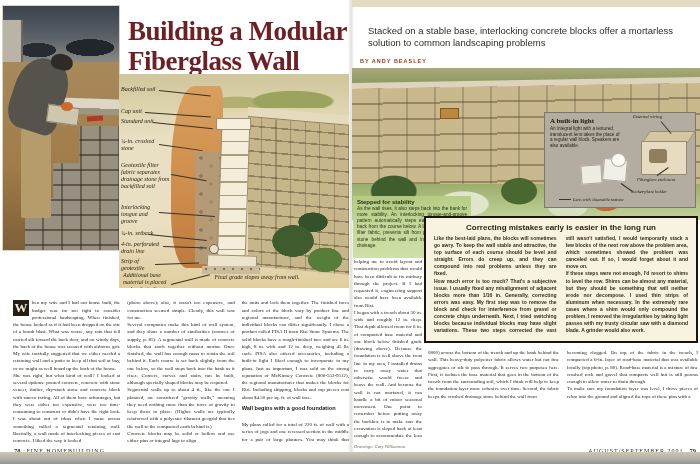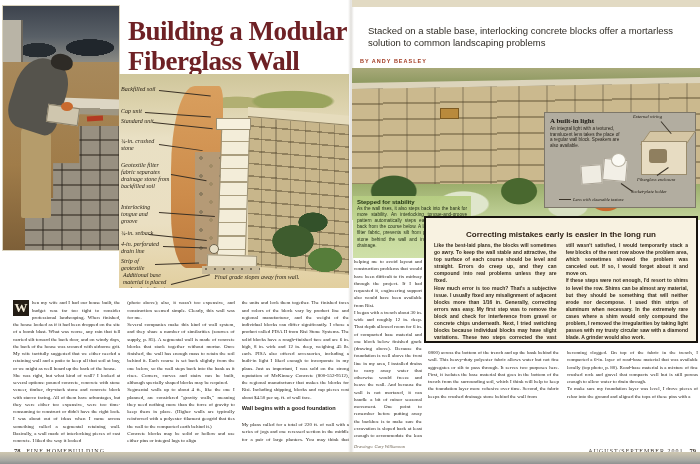--- a/index.html
+++ b/index.html
@@ -77,21 +77,21 @@
   .lb-plate2{left:36px;top:52px;width:19px;height:17px;background:#efece2;border:1px solid #a9a294;transform:rotate(-4deg);}
   .lb-lens{left:66px;top:40px;width:13px;height:12px;background:#fbfaf4;border:1px solid #b7b1a2;border-radius:50%;}
   .lb-label{position:absolute;font-size:4.6px;font-style:italic;color:#1f1a12;font-family:"Liberation Serif",serif;}
   .lb-line{position:absolute;height:1px;background:#3a3328;transform-origin:left center;}
   
   .cap-panel{left:353px;top:196px;width:118px;height:62px;background:linear-gradient(180deg,rgba(182,205,130,.95),#cfe0a8);padding:3px 4px;box-sizing:border-box;}
   .cap-title{font-family:"Liberation Sans",sans-serif;font-weight:bold;font-size:6px;color:#233512;}
   .cap-text{font-family:"Liberation Sans",sans-serif;font-size:4.7px;line-height:1.3;color:#1f2b14;margin-top:1px;text-align:justify;}
   
   .sidebar{left:424px;top:216px;width:274px;height:127px;background:#f8f2e1;border:2px solid #17130e;padding:5px 8px;box-sizing:border-box;}
-  .sb-title{font-family:"Liberation Sans",sans-serif;font-weight:bold;font-size:8px;color:#2b1d12;text-align:center;margin-bottom:3px;margin-top:7px;}
+  .sb-title{font-family:"Liberation Sans",sans-serif;font-weight:bold;font-size:8px;color:#2b1d12;text-align:center;margin-bottom:3px;}
   .sb-cols{display:flex;gap:9px;}
   .sb-col{width:123px;height:100px;overflow:hidden;font-family:"Liberation Sans",sans-serif;font-weight:bold;font-size:5px;line-height:1.42;color:#342a1d;text-align:justify;white-space:pre-line;}
   
   .rcol1{left:354px;top:258px;width:68px;height:182px;overflow:hidden;font-size:5px;line-height:1.45;color:#26211a;text-align:justify;white-space:pre-line;}
   .rcols23{left:428px;top:349px;width:270px;height:92px;display:flex;gap:8px;}
   .rcol{width:131px;height:92px;overflow:hidden;font-size:5px;line-height:1.45;color:#26211a;text-align:justify;white-space:pre-line;}
   .credit{left:354px;top:444px;font-size:4.5px;font-style:italic;color:#6b6150;}
   .footer-right{left:420px;top:447px;width:276px;text-align:right;font-size:6px;color:#3a332a;letter-spacing:1px;}
   .footer-right b{font-size:6.5px;margin-left:6px;letter-spacing:0;}
   

